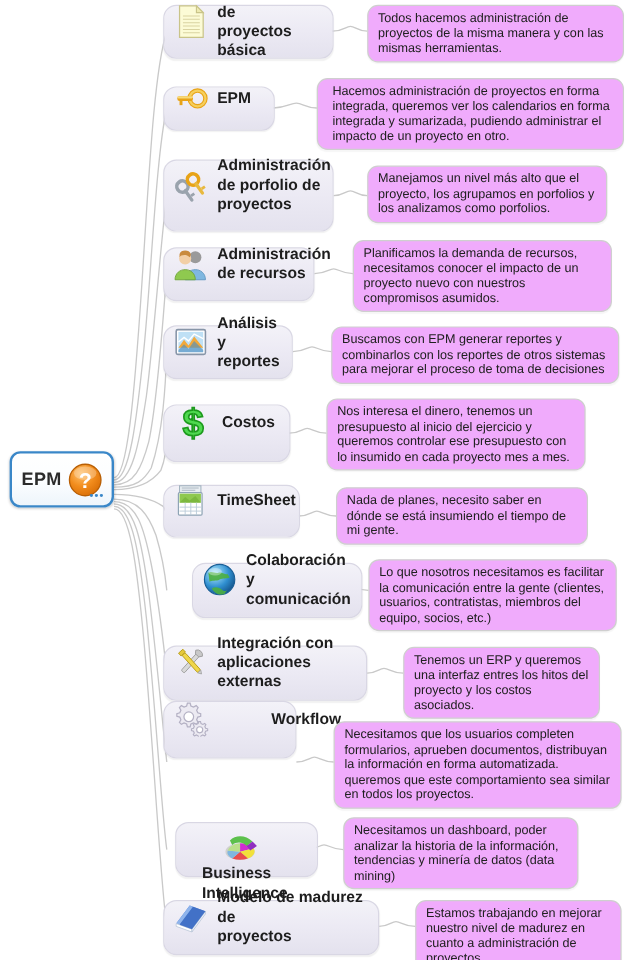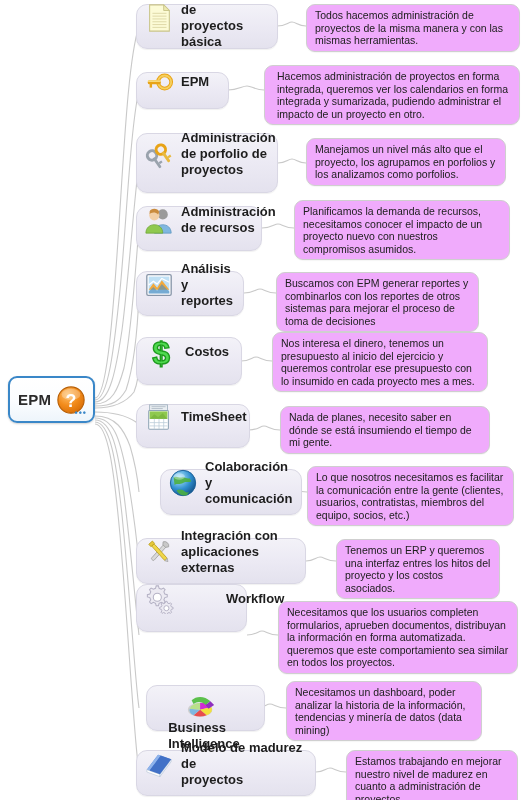--- a/index.html
+++ b/index.html
@@ -236,21 +236,21 @@
         <rect x="3" y="5" width="26" height="22" rx="1.5" fill="#ffffff" stroke="#8795a8" stroke-width="1.4"></rect>
         <rect x="5" y="7" width="22" height="18" fill="#bfe0f5"></rect>
         <path d="M5 21 l5-7 4 5 5-8 8 10 z" fill="#f2a93b"></path>
         <path d="M5 25 l22 0 0-2 -8-8 -5 7 -4-4 -5 5z" fill="#4f8fc0" opacity="0.65"></path>
         <polyline points="5,16 10,12 14,15 19,9 27,13" fill="none" stroke="#ffffff" stroke-width="1.3"></polyline>
       </svg>
     </span>
     <span class="tlabel">Análisis y
 reportes</span>
   </div>
-  <div class="note" style="left:276px; top:272px; width:203px;">
+  <div class="note" style="left:276px; top:272px; width:240px;">
     <span>Buscamos con EPM generar reportes y combinarlos con los reportes de otros sistemas para mejorar el proceso de toma de decisiones</span>
   </div>
 
   <div class="topic" style="left:136px; top:337px; width:106px; height:48px;">
     <span class="ticon" style="width:34px;height:34px;">
       <svg width="34" height="34" viewBox="0 0 32 32">
         <text x="16" y="27" text-anchor="middle" font-family="Liberation Sans, sans-serif" font-size="30" font-weight="bold" fill="#4fd94f" stroke="#1d9a1d" stroke-width="1.3">$</text>
       </svg>
     </span>
     <span class="tlabel">Costos</span>

